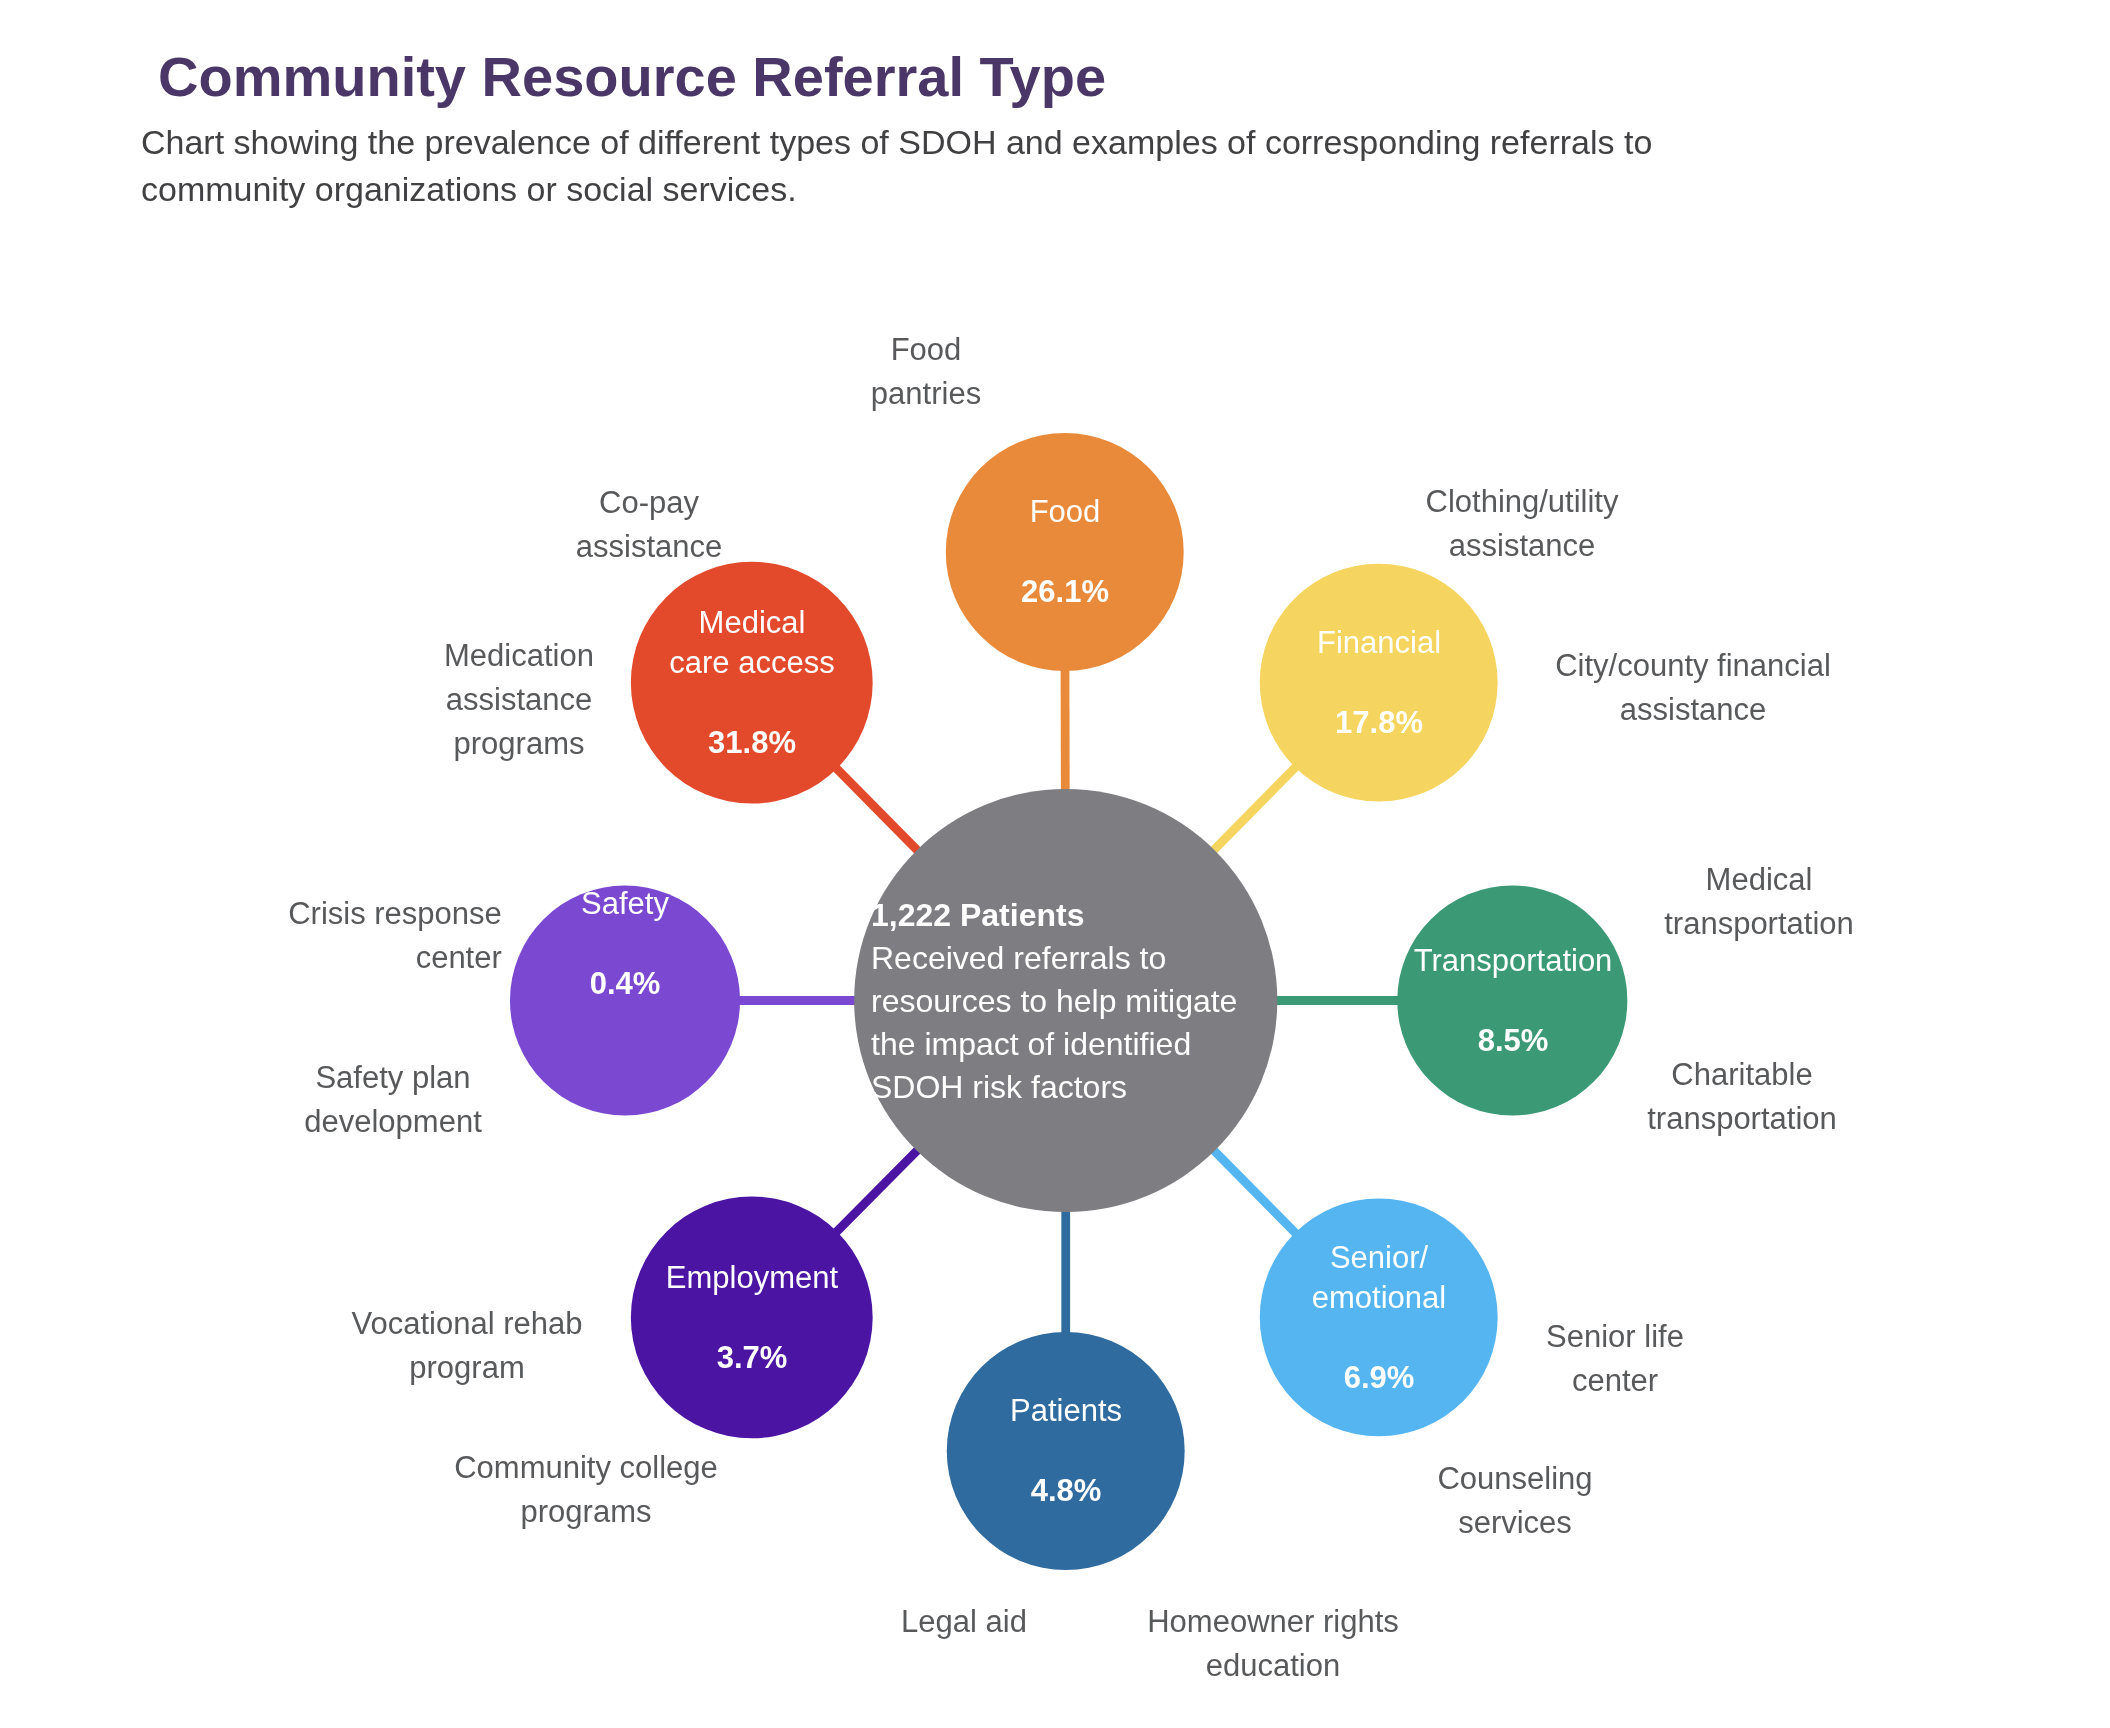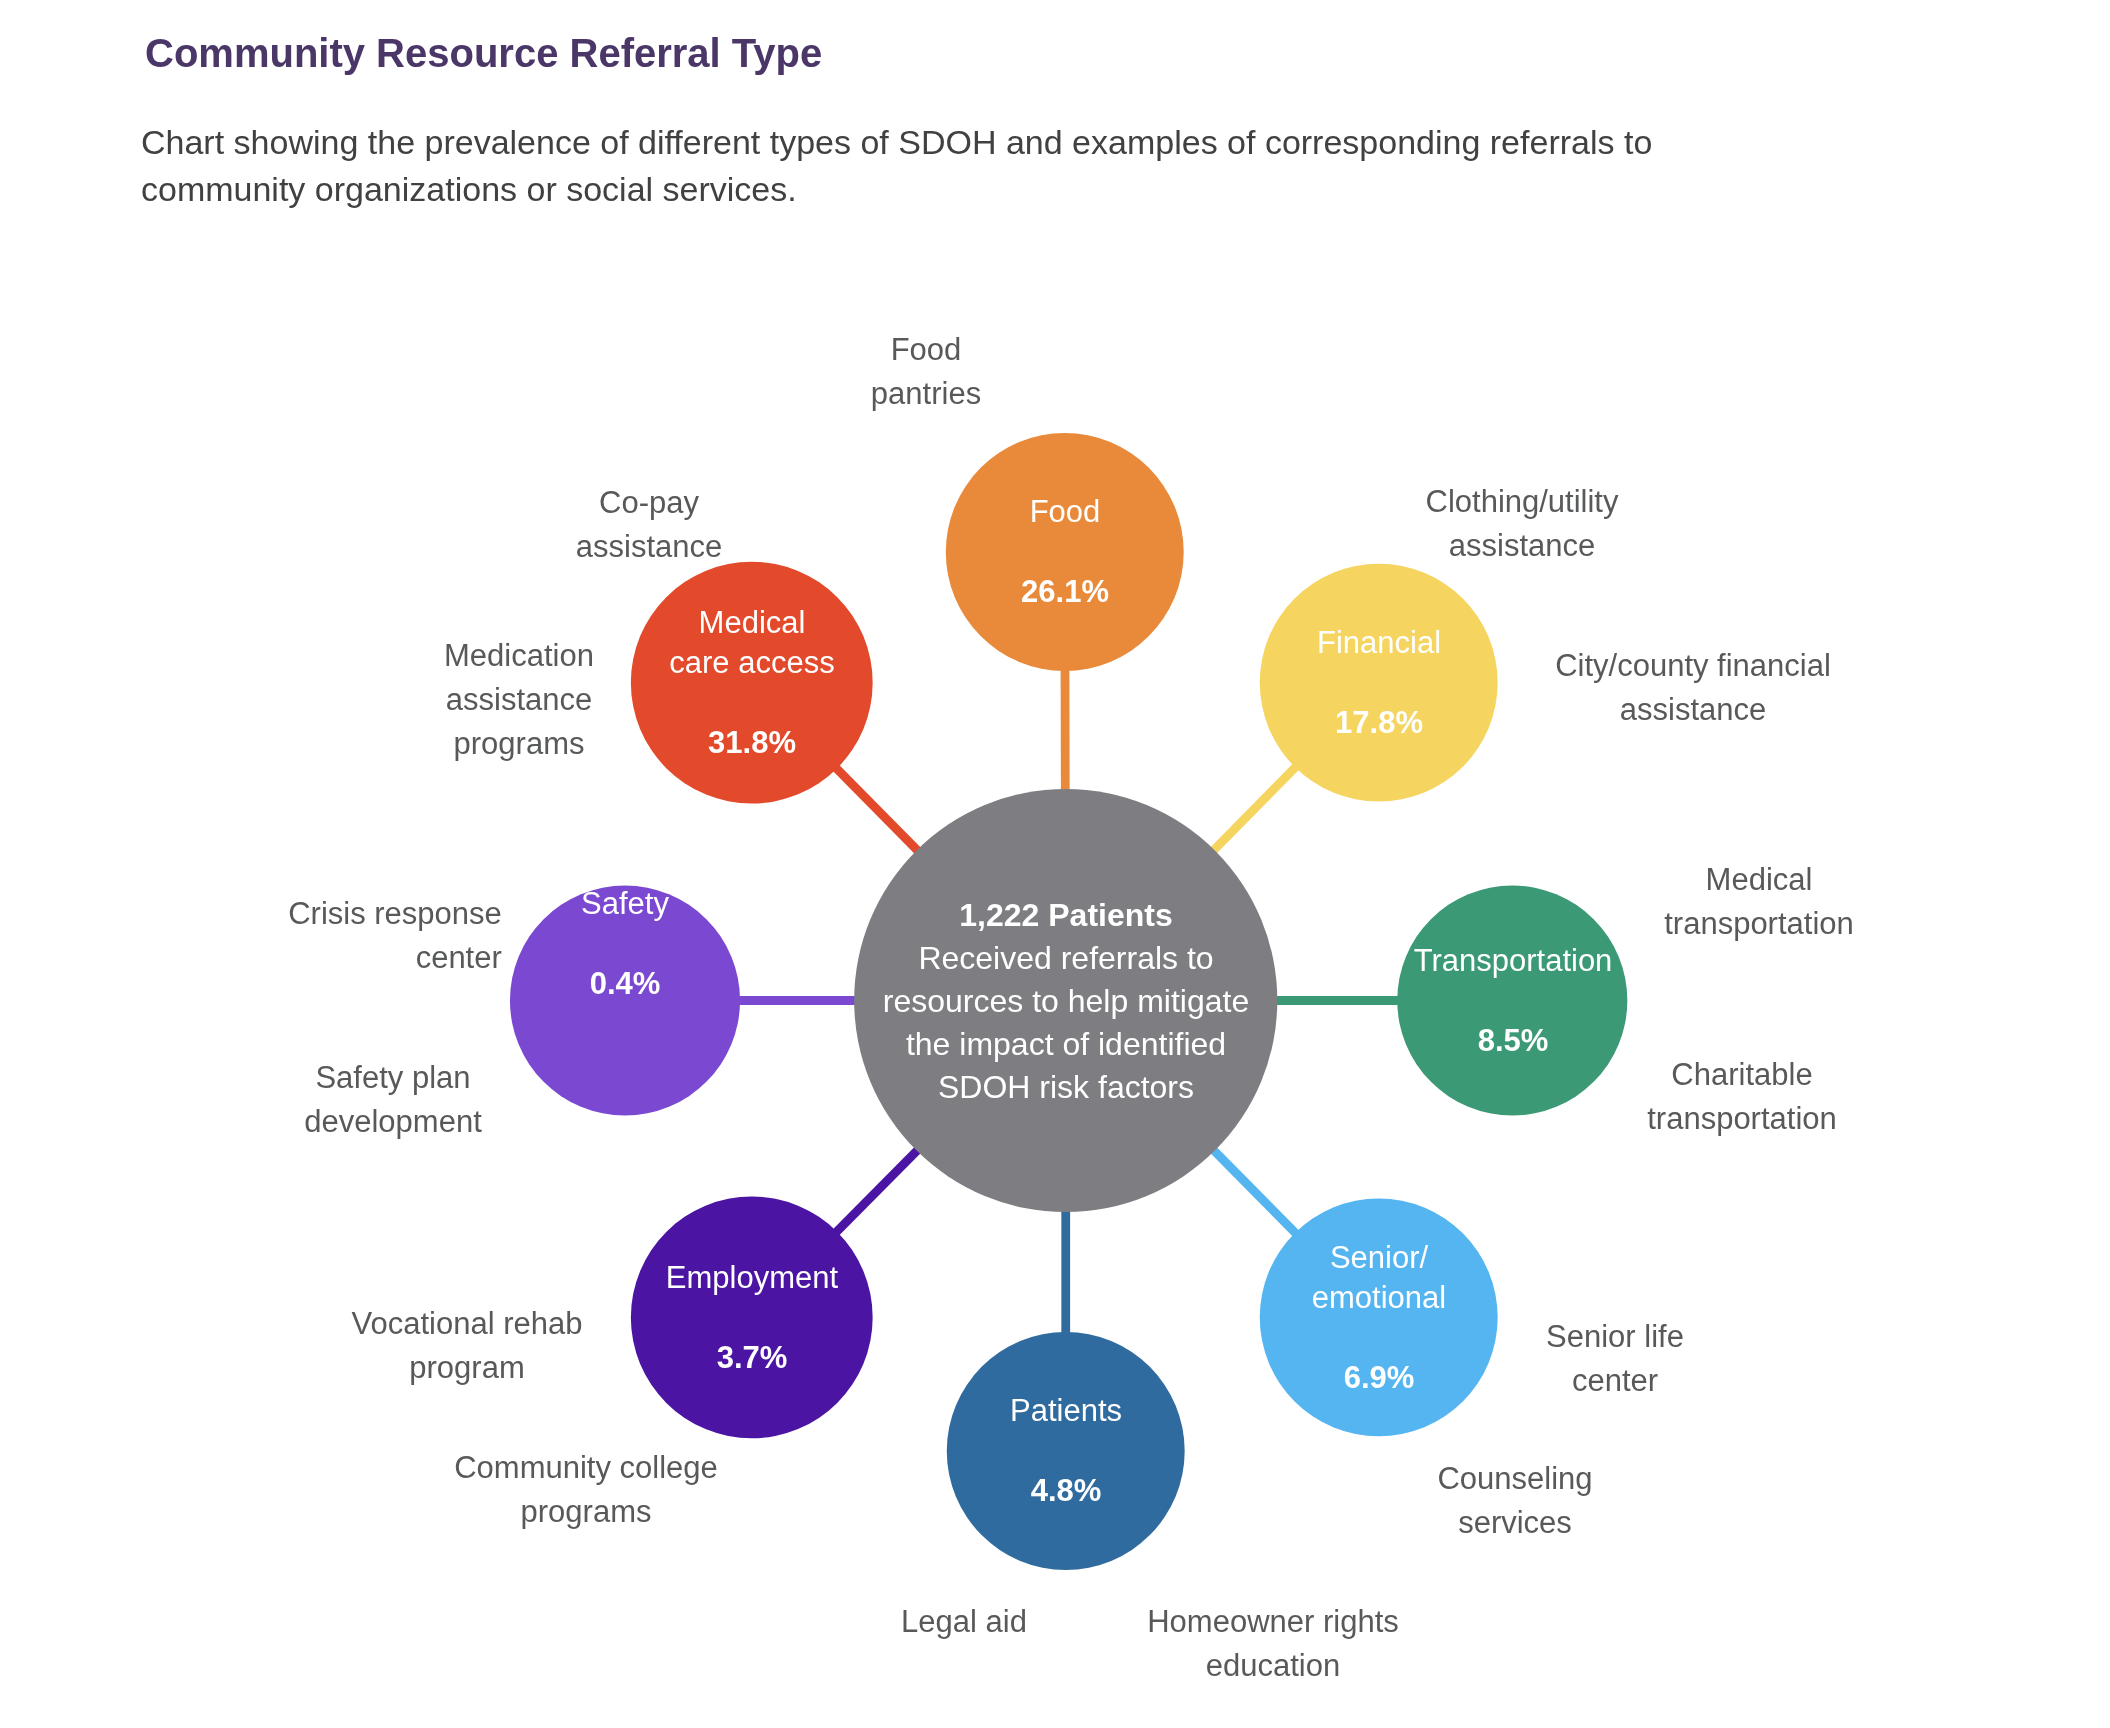--- a/index.html
+++ b/index.html
@@ -1,23 +1,23 @@
 <!DOCTYPE html>
 <html><head>
 <meta charset="utf-8">
 <style>
   html,body{margin:0;padding:0;background:#ffffff;}
   body{font-family:"Liberation Sans", sans-serif;}
   .stage{position:relative;width:2110px;height:1728px;background:#ffffff;overflow:hidden;}
-  .page-title{position:absolute;left:141px;top:27px;margin:4px;font-size:40px;font-weight:600;color:#4A3768;letter-spacing:0px;}
+  .page-title{position:absolute;left:141px;top:27px;margin:17px;font-size:56px;font-weight:600;color:#4A3768;letter-spacing:0px;}
   .page-subtitle{position:absolute;left:141px;top:119px;margin:0;font-size:34px;font-weight:400;color:#414042;line-height:47px;white-space:pre-line;}
   .links{position:absolute;left:0;top:0;z-index:0;}
   .node-text{position:absolute;z-index:2;transform:translate(-50%,-50%);text-align:center;color:#ffffff;font-size:31px;line-height:40px;white-space:pre-line;}
   .node-text .node-pct{font-weight:700;}
-  .center-text{position:absolute;z-index:2;left:1066px;top:1001px;transform:translate(-50%,-50%);text-align:center;color:#ffffff;font-size:32px;line-height:43px;width:390px;}
+  .center-text{position:absolute;z-index:2;left:1066px;top:1001px;transform:translate(-50%,-50%);text-align:left;color:#ffffff;font-size:32px;line-height:43px;width:390px;}
   .center-headline{font-weight:700;}
   .center-desc{white-space:pre-line;}
   .annotation{position:absolute;z-index:1;transform:translate(-50%,-50%);text-align:center;color:#58595B;font-size:31px;line-height:44px;white-space:pre-line;}
 </style>
 </head>
 <body>
 
 <div class="stage">
 
   <h1 class="page-title">Community Resource Referral Type</h1>

